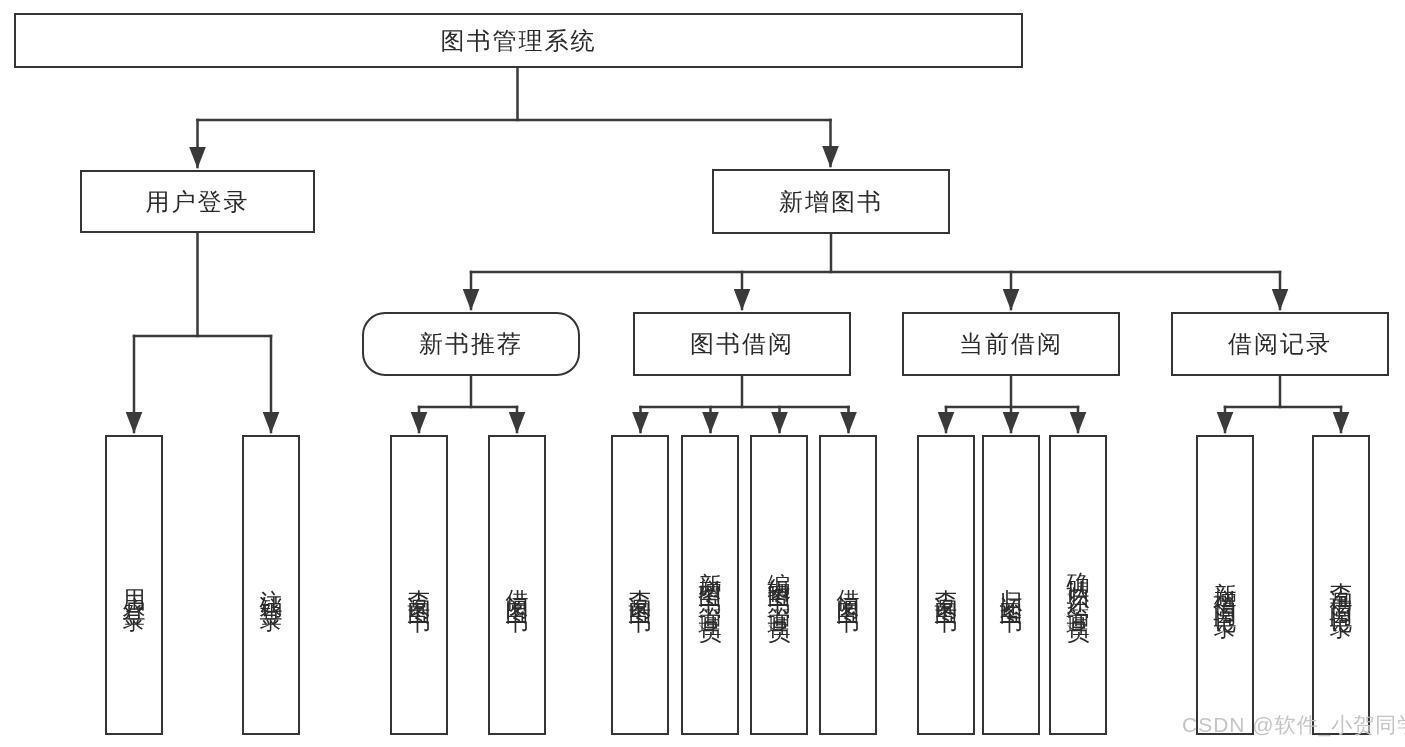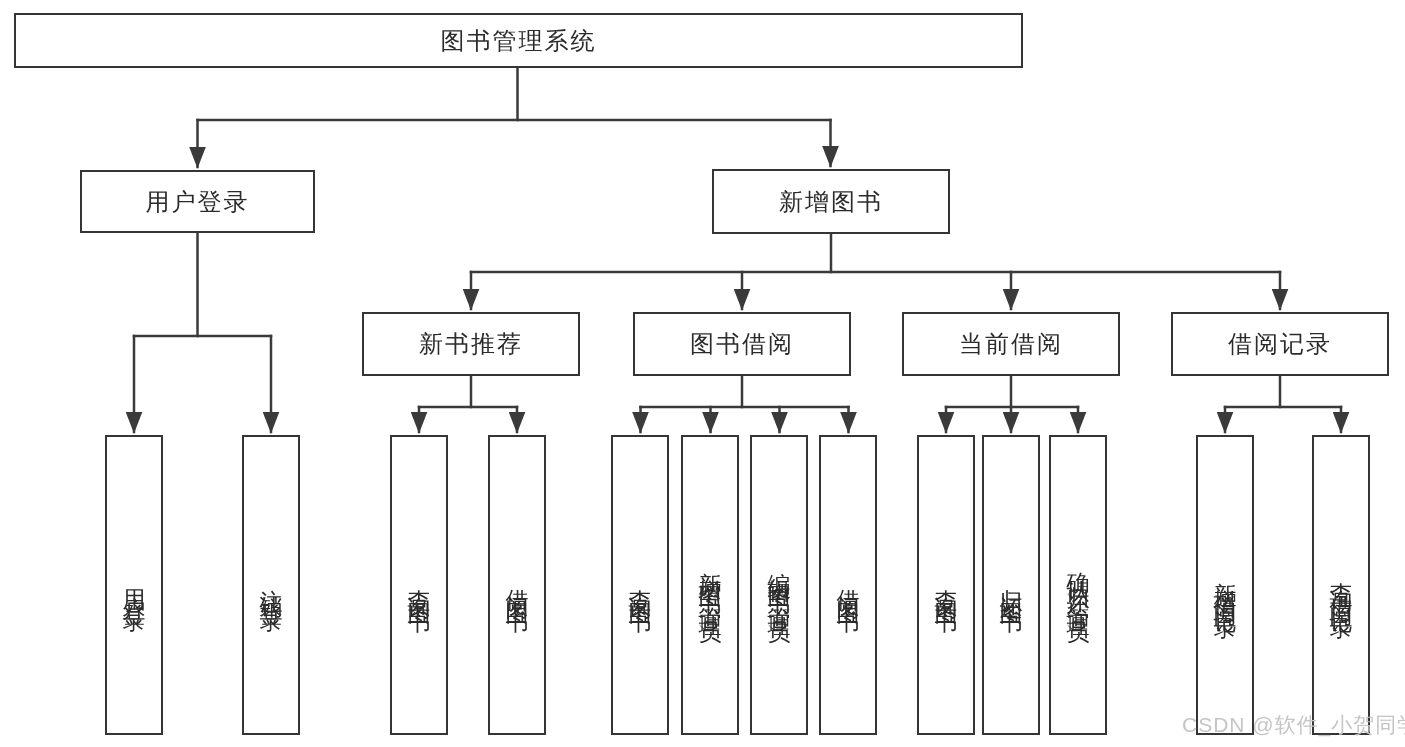--- a/index.html
+++ b/index.html
@@ -46,21 +46,21 @@
     text-orientation: upright;
     letter-spacing: 7px;
     font-size: 23px;
     line-height: 1;
     white-space: normal;
   }
   
   .n-root          { left: 14px;   top: 13px;  width: 1009px; height: 55px; }
   .n-user-login    { left: 80px;   top: 170px; width: 235px;  height: 63px; }
   .n-book-mgmt     { left: 712px;  top: 169px; width: 238px;  height: 65px; }
-  .n-rec           { left: 362px;  top: 312px; width: 218px;  height: 64px; }
+  .n-rec           { left: 362px;  top: 312px; width: 218px;  height: 64px; border-radius: 23px; }
   .n-borrow        { left: 633px;  top: 312px; width: 218px;  height: 64px; text-align: center; }
   .n-current       { left: 902px;  top: 312px; width: 218px;  height: 64px; }
   .n-record        { left: 1171px; top: 312px; width: 218px;  height: 64px; }
   .leaf            { top: 435px; height: 300px; width: 58px; }
   .l-a1 { left: 105px; }  .l-a2 { left: 242px; }
   .l-b1 { left: 390px; }  .l-b2 { left: 488px; }
   .l-c1 { left: 611px; }  .l-c2 { left: 681px; }  .l-c3 { left: 750px; }  .l-c4 { left: 819px; }
   .l-d1 { left: 917px; }  .l-d2 { left: 982px; }  .l-d3 { left: 1049px; }
   .l-e1 { left: 1196px; } .l-e2 { left: 1312px; }
   .watermark {

